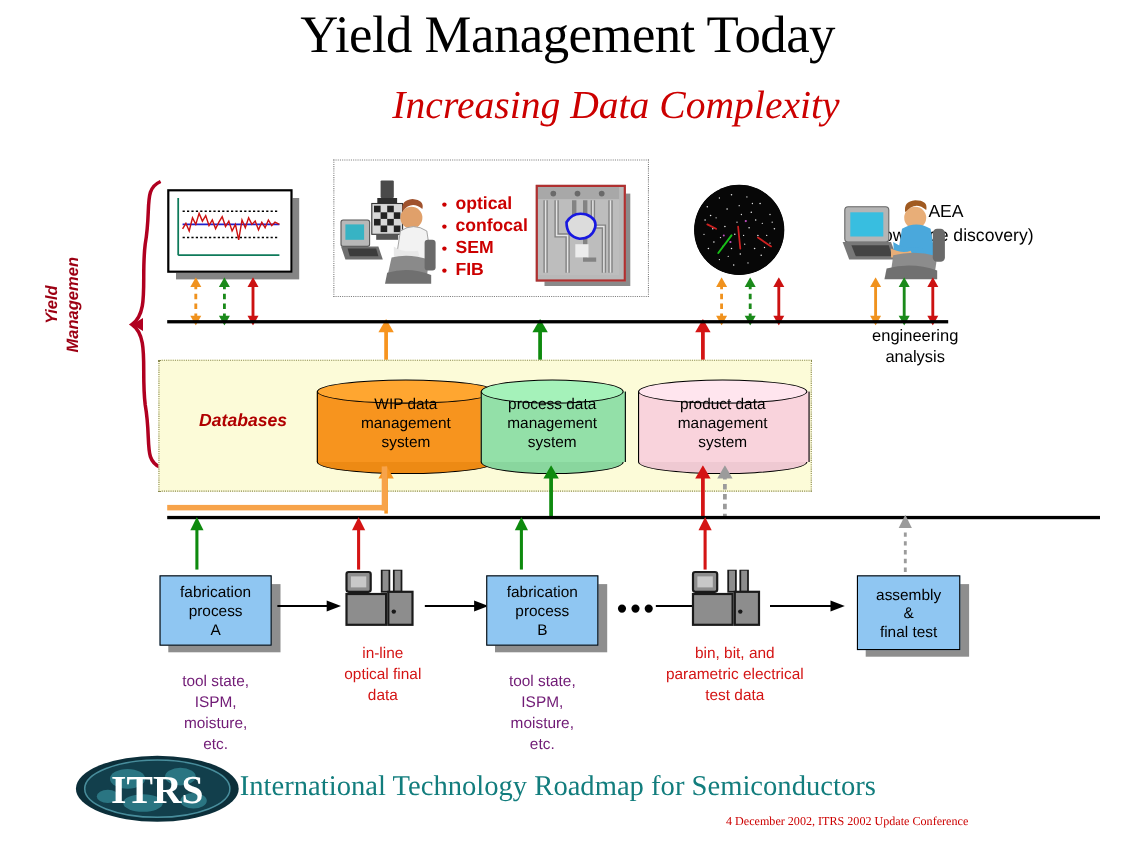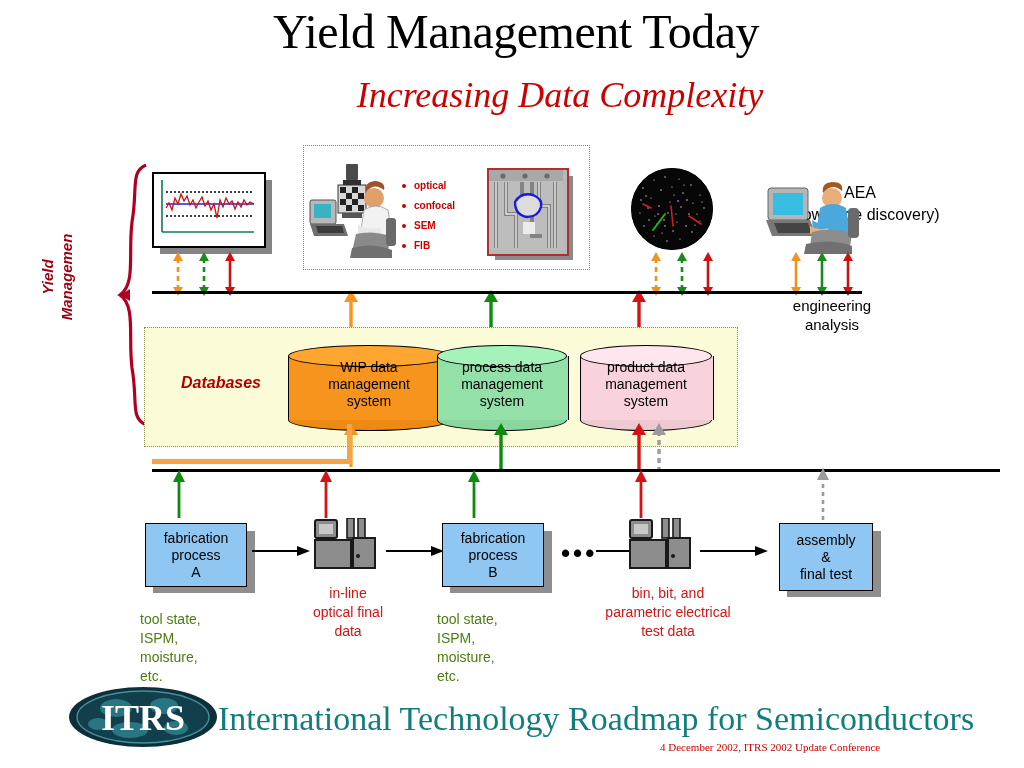--- a/index.html
+++ b/index.html
@@ -45,21 +45,21 @@
 
   
   .colhdr{font-size:16px;color:#000;text-align:center;white-space:nowrap;margin-top:36px;}
 
   
   #spc-shadow{left:160px;top:180px;width:112px;height:74px;background:#848484;}
   #spc-box{left:152px;top:172px;width:110px;height:72px;background:#fff;border:2px solid #000;}
 
   
   #adc-box{left:303px;top:145px;width:285px;height:123px;border:1px dotted #808080;background:#fff;}
-  .adc-bullets{font-size:10px;font-weight:bold;color:#CC0000;line-height:20px;}
+  .adc-bullets{font-size:16px;font-weight:bold;color:#CC0000;line-height:20px;}
   .adc-bullets li{list-style:none;position:relative;padding-left:12px;}
   .adc-bullets li:before{content:"";position:absolute;left:0;top:8px;width:4px;height:4px;border-radius:50%;background:#CC0000;}
   .adc-bullets ul{margin:0;padding:0;}
 
   
   #sem-shadow{left:495px;top:176px;width:78px;height:84px;background:#8a8a8a;}
   #sem-img{left:487px;top:168px;width:78px;height:84px;border:2px solid #B03030;overflow:hidden;background:#b9b9b9;}
 
   
   #ssa-wafer{left:631px;top:168px;width:82px;height:82px;border-radius:50%;background:#050505;overflow:hidden;}
@@ -81,28 +81,28 @@
   .cyl .bottom{position:absolute;left:0;top:64px;width:100%;height:22px;border-radius:50%;border:1.5px solid #000;box-sizing:border-box;}
   .cyl .txt{position:absolute;left:0;top:14px;width:100%;text-align:center;
      font-size:14px;color:#000;line-height:17px;z-index:4;}
 
   
   .pbox-shadow{background:#8E8E8E;}
   .pbox{background:#8FC6F2;border:1.6px solid #000;
     font-size:14px;color:#000;text-align:center;line-height:17px;
     display:flex;align-items:center;justify-content:center;}
 
-  .cap-green{font-size:14px;color:#4d7c0f;text-align:left;line-height:19px;}
+  .cap-green{font-size:14px;color:#701a75;text-align:center;line-height:19px;}
   .cap-red{font-size:14px;color:#D41414;text-align:center;line-height:19px;}
   .eng-label{font-size:15px;color:#000;text-align:center;line-height:19px;}
 
   
   #footer-text{left:218px;top:700px;
     font-family:"Liberation Serif", serif;
-    font-size:34px;color:#127D7D;white-space:nowrap;}
+    font-size:26px;color:#127D7D;white-space:nowrap;}
   #footer-date{left:660px;top:741px;
     font-family:"Liberation Serif", serif;
     font-size:11px;color:#CC0000;white-space:nowrap;}
   #itrs-logo{left:68px;top:686px;width:150px;height:62px;}
 
   .dots3{font-size:26px;color:#000;letter-spacing:3px;font-weight:bold;}
 </style>
 </head>
 <body>
 
@@ -361,21 +361,21 @@
 
   <div class="cyl" id="cyl-1" style="left:437px;top:345px;width:130px;height:86px;">
     <div class="bottom" style="background: rgb(137, 214, 158);"></div>
     <div class="body" style="background: rgb(147, 224, 168);"></div>
     <div class="top" style="background: rgb(165, 242, 186);"></div>
     <div class="txt" style="white-space:pre-line;">process data
 management
 system</div>
   </div>
 
-  <div class="cyl" id="cyl-2" style="left:580px;top:345px;width:132px;height:86px;">
+  <div class="cyl" id="cyl-2" style="left:580px;top:345px;width:154px;height:86px;">
     <div class="bottom" style="background: rgb(239, 201, 210);"></div>
     <div class="body" style="background: rgb(249, 211, 220);"></div>
     <div class="top" style="background: rgb(255, 229, 238);"></div>
     <div class="txt" style="white-space:pre-line;">product data
 management
 system</div>
   </div>
 
   <svg class="abs" style="left:340px;top:423px;" width="22" height="44">
     <line x1="11" y1="8" x2="11" y2="44" stroke="#F7941E" stroke-width="3.2"></line>

